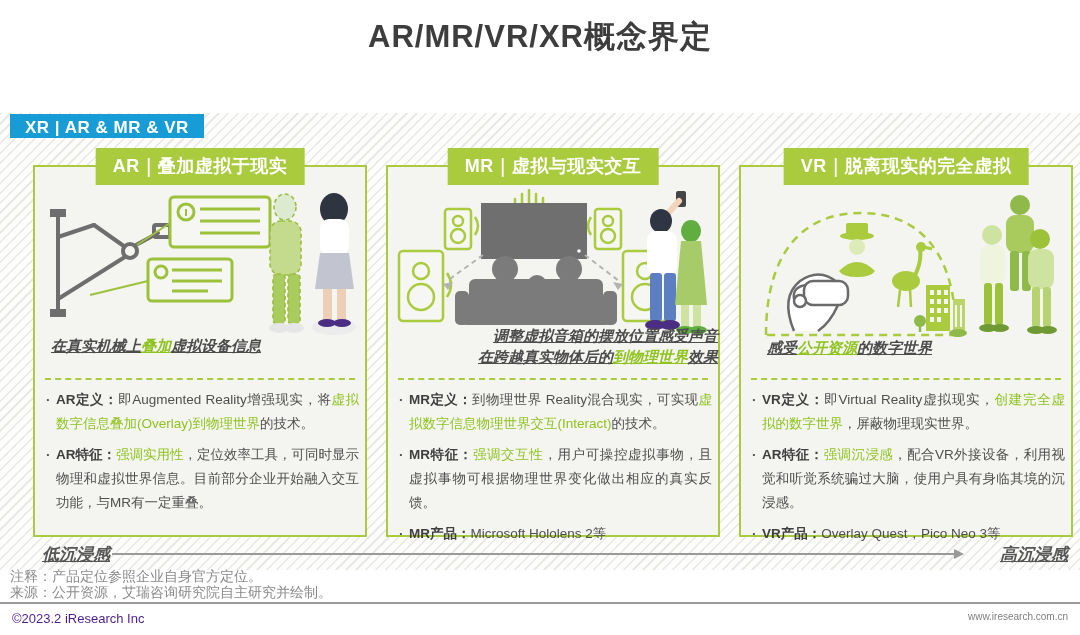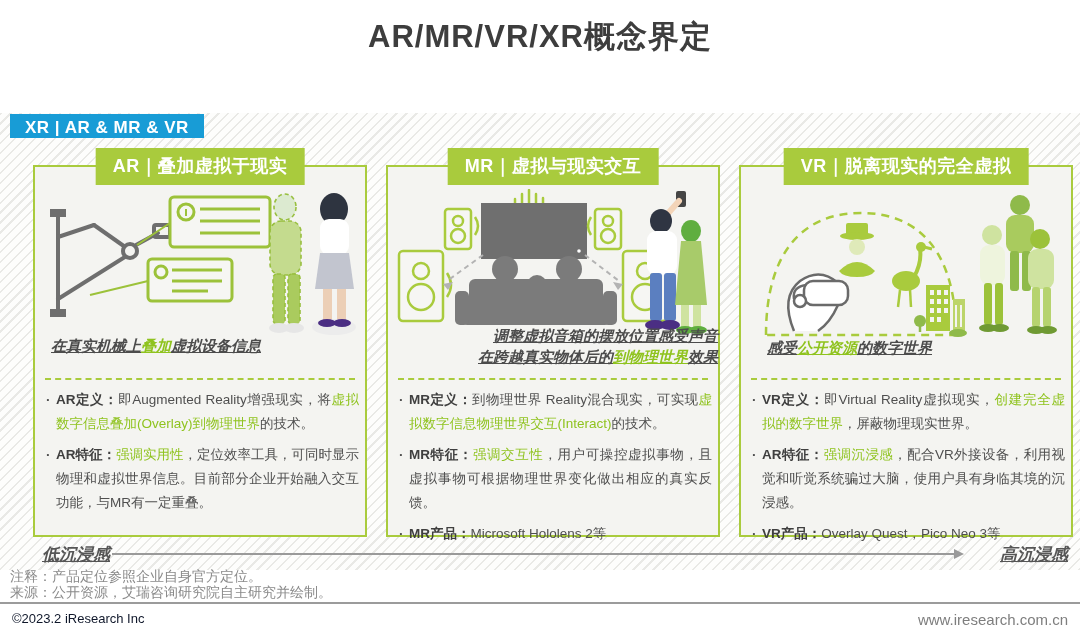--- a/index.html
+++ b/index.html
@@ -51,22 +51,22 @@
   .axis-line { position:absolute; top:553px; left:112px; width:850px; height:2px;
     background:#9a9a9a; }
   .axis-line::after { content:""; position:absolute; right:-2px; top:-4px;
     border-left:10px solid #9a9a9a; border-top:5px solid transparent;
     border-bottom:5px solid transparent; }
 
   .notes { position:absolute; top:569px; left:10px; font-size:14px; color:#8a8a8a;
     line-height:15.5px;font-family:Liberation Serif, serif; }
   .footer-divider { position:absolute; top:602px; left:0; width:1080px; height:0;
     border-top:2px solid #9b9b9b; }
-  .footer-left { position:absolute; top:611px; left:12px; font-size:13px; color:#0f172a; }
-  .footer-right { position:absolute; top:611px; right:12px; font-size:15px; color:#7e7e7e; }
+  .footer-left { position:absolute; top:611px; left:12px; font-size:13px; color:#4c1d95; }
+  .footer-right { position:absolute; top:611px; right:12px; font-size:10px; color:#7e7e7e; }
 </style>
 </head>
 <body>
 
 <div id="page">
 
   <div class="page-title">AR/MR/VR/XR概念界定</div>
 
   <div class="stage"></div>
 

